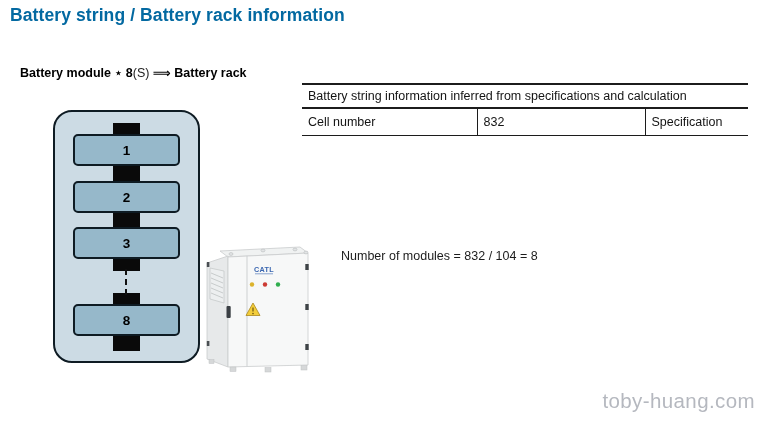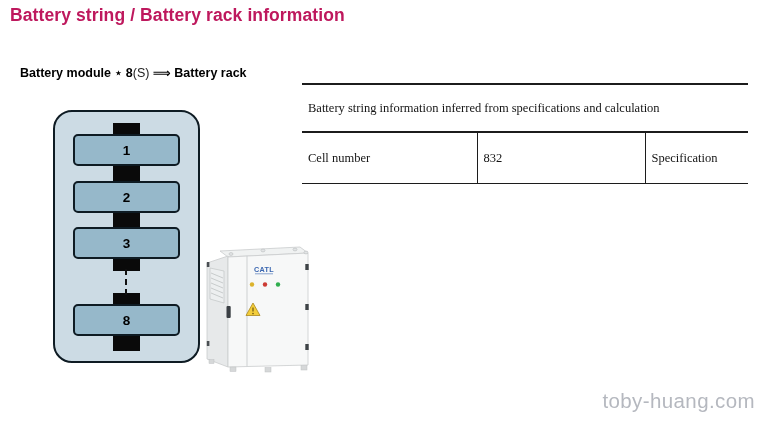--- a/index.html
+++ b/index.html
@@ -5,21 +5,21 @@
   html,body{margin:0;padding:0;}
   body{
     width:768px;height:432px;position:relative;overflow:hidden;
     background:#ffffff;
     font-family:"Liberation Sans","DejaVu Sans",sans-serif;
     -webkit-font-smoothing:antialiased;
   }
   .abs{position:absolute;}
 
   
-  .page-title{left:10px;top:5px;font-size:17.5px;font-weight:bold;color:#be185d;letter-spacing:.1px;}
+  .page-title{left:10px;top:5px;font-size:17.5px;font-weight:bold;color:#0369a1;letter-spacing:.1px;}
   .subtitle{left:20px;top:65px;font-size:12.5px;color:#000;white-space:pre;}
   .subtitle .b{font-weight:bold;}
   .subtitle .n{font-weight:normal;color:#222;}
 
   
   .rack{
     left:53px;top:110px;width:147px;height:253px;box-sizing:border-box;
     background:var(--rack_fill,#ccdbe4);
     border:2px solid var(--line,#0e1b23);
     border-radius:19px;
@@ -39,21 +39,21 @@
 
   
   .cabinet{left:206px;top:246px;width:106px;height:127px;}
 
   
   table.spec{
     position:absolute;left:302px;top:83px;width:446px;
     border-collapse:collapse;table-layout:fixed;
     font-size:12.5px;color:#141414;
   }
-  table.spec td{padding:14px 6px;vertical-align:middle;overflow:hidden;white-space:nowrap;font-family:Liberation Serif, serif;}
+  table.spec td{padding:2px 6px;vertical-align:middle;overflow:hidden;white-space:nowrap;}
   td.hdr{
     border-top:2px solid var(--table_border,#1c1c1c);
     border-bottom:2px solid var(--table_border,#1c1c1c);
     height:18px;
   }
   tr.datarow td{border-bottom:1px solid var(--table_border,#1c1c1c);height:22px;}
   tr.datarow.last td{border-bottom:2px solid var(--table_border,#1c1c1c);}
   td.mid{border-left:1px solid var(--table_border,#1c1c1c);border-right:1px solid var(--table_border,#1c1c1c);}
 
   
@@ -145,15 +145,16 @@
   </tr>
   <tr class="datarow">
     <td>Cell number</td>
     <td class="mid">832</td>
     <td>Specification</td>
   </tr>
 </tbody>
   </table>
 
 <div class="abs calc">
+  <div>Number of modules = 832 / 104 = 8</div>
 </div>
 
 <div class="abs watermark">toby-huang.com</div>
 
 </body></html>

